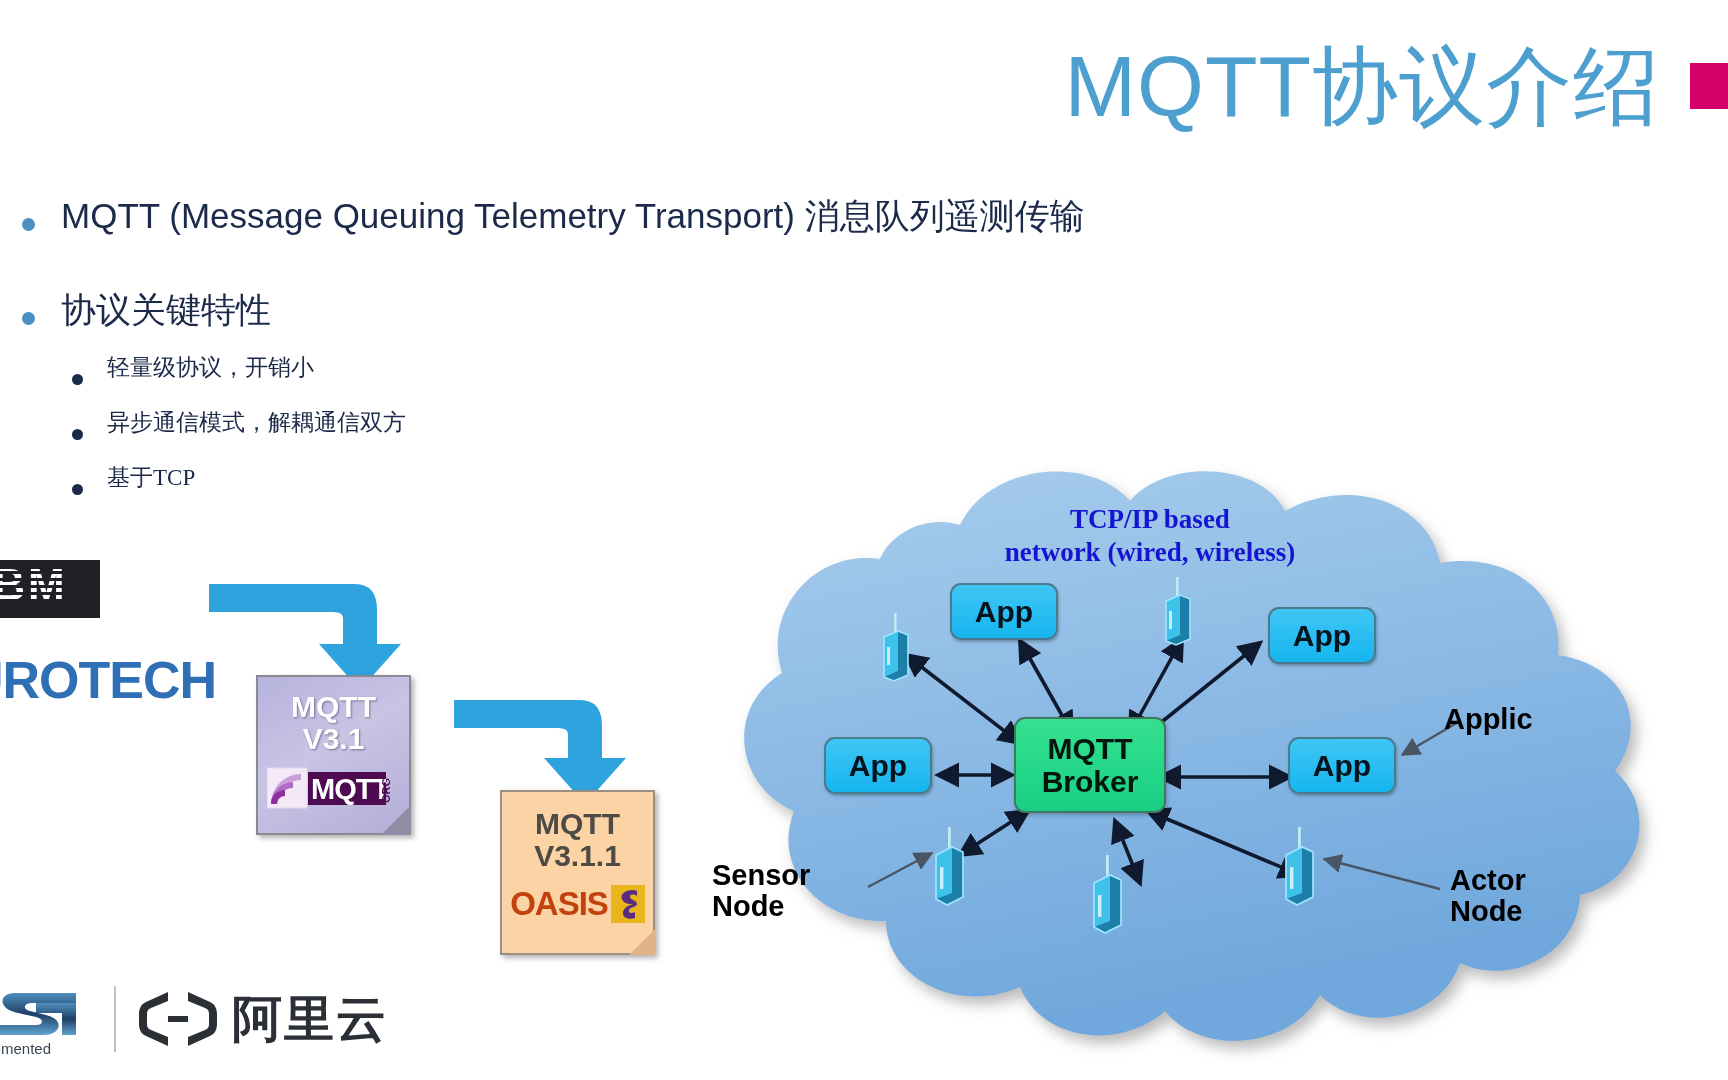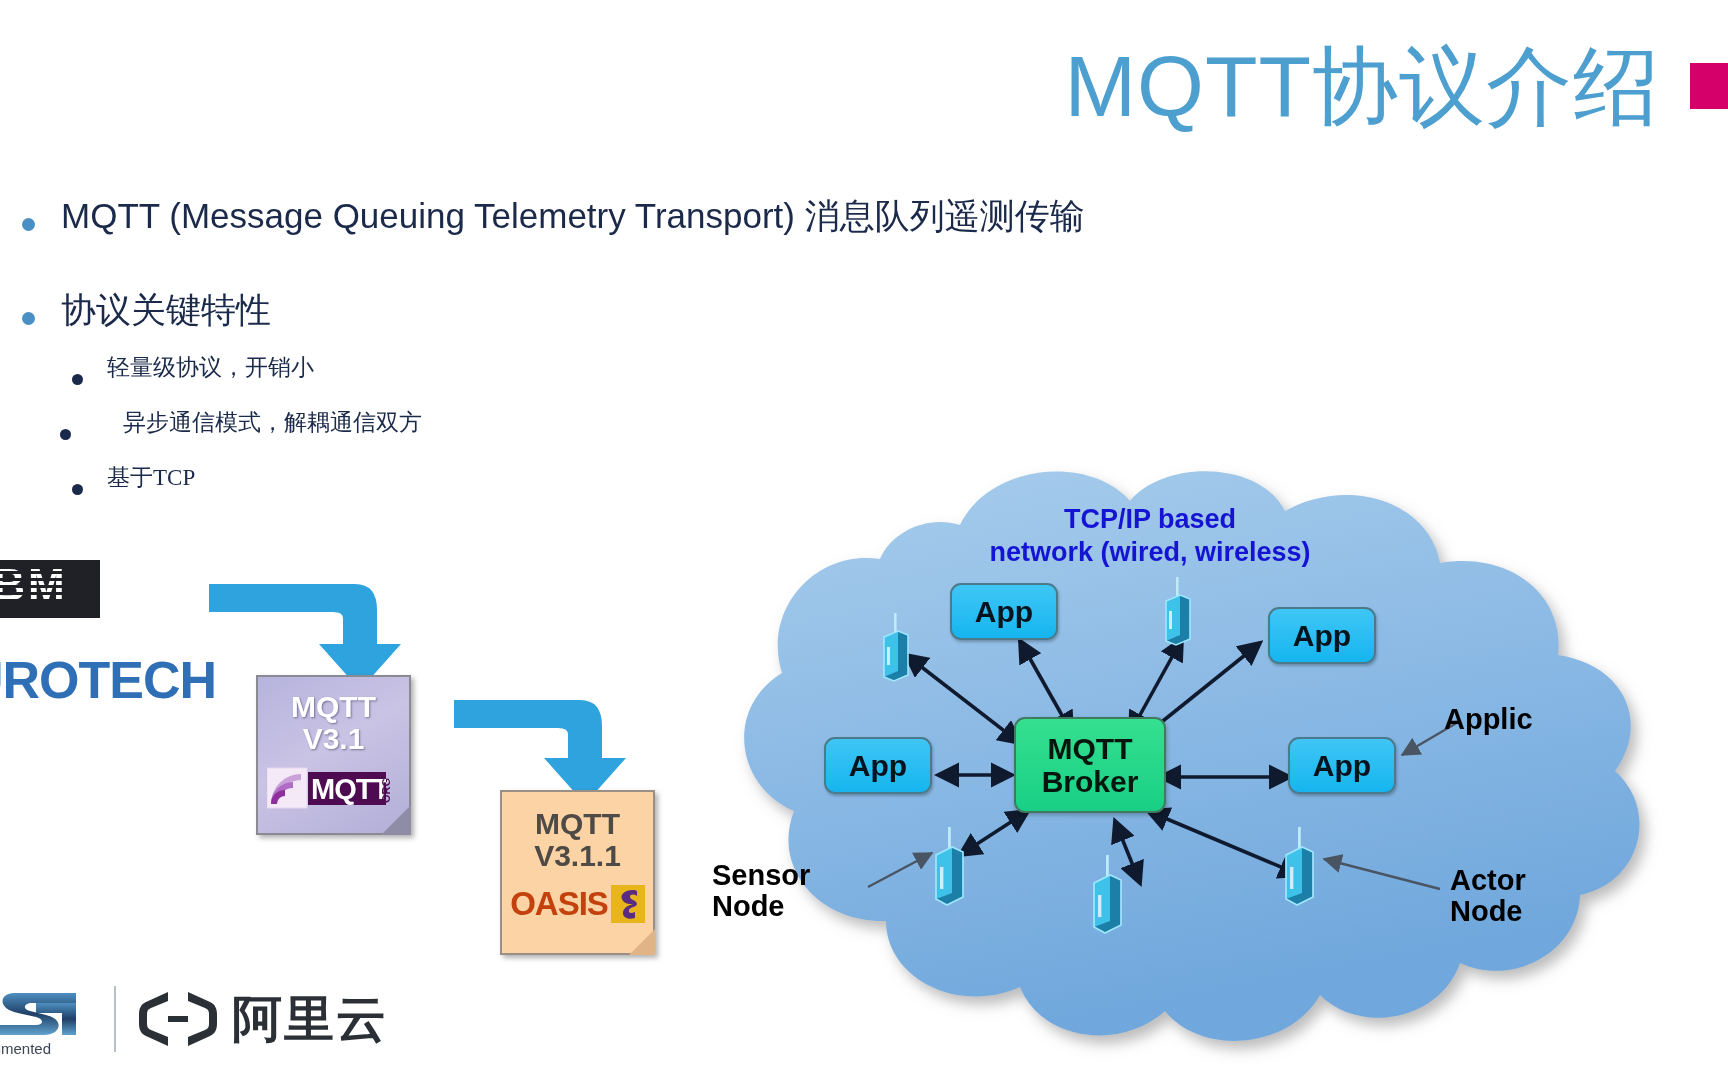--- a/index.html
+++ b/index.html
@@ -236,21 +236,21 @@
   }
   #cloud-caption {
     position: absolute;
     left: 300px; top: 48px;
     width: 380px;
     text-align: center;
     color: #1414d2;
     font-weight: bold;
     font-size: 27px;
     line-height: 1.22;
-    font-family: Liberation Sans, sans-serif;
+    font-family: Liberation Serif, serif;
   }
   .app-box {
     position: absolute;
     background: linear-gradient(180deg,#3fc6f5 0%, #16b5ef 100%);
     border: 2px solid #4a7a8c;
     border-radius: 11px;
     color: #05131c;
     font-weight: bold;
     font-size: 30px;
     display: flex;
@@ -299,21 +299,21 @@
   <div class="bullet-row b-l1" style="left:22px; top:290px;">
     <span class="b-dot"></span>
     <span class="b-text cjk-serif">协议关键特性</span>
   </div>
 
   <div class="bullet-row b-l2" style="left:72px; top:355px;">
     <span class="b-dot"></span>
     <span class="b-text">轻量级协议，开销小</span>
   </div>
 
-  <div class="bullet-row b-l2" style="left:60px; top:410px;gap:28px;">
+  <div class="bullet-row b-l2" style="left:72px; top:410px;">
     <span class="b-dot"></span>
     <span class="b-text">异步通信模式，解耦通信双方</span>
   </div>
 
   <div class="bullet-row b-l2" style="left:72px; top:465px;">
     <span class="b-dot"></span>
     <span class="b-text">基于TCP</span>
   </div>
 
   <div id="ibm-logo">

